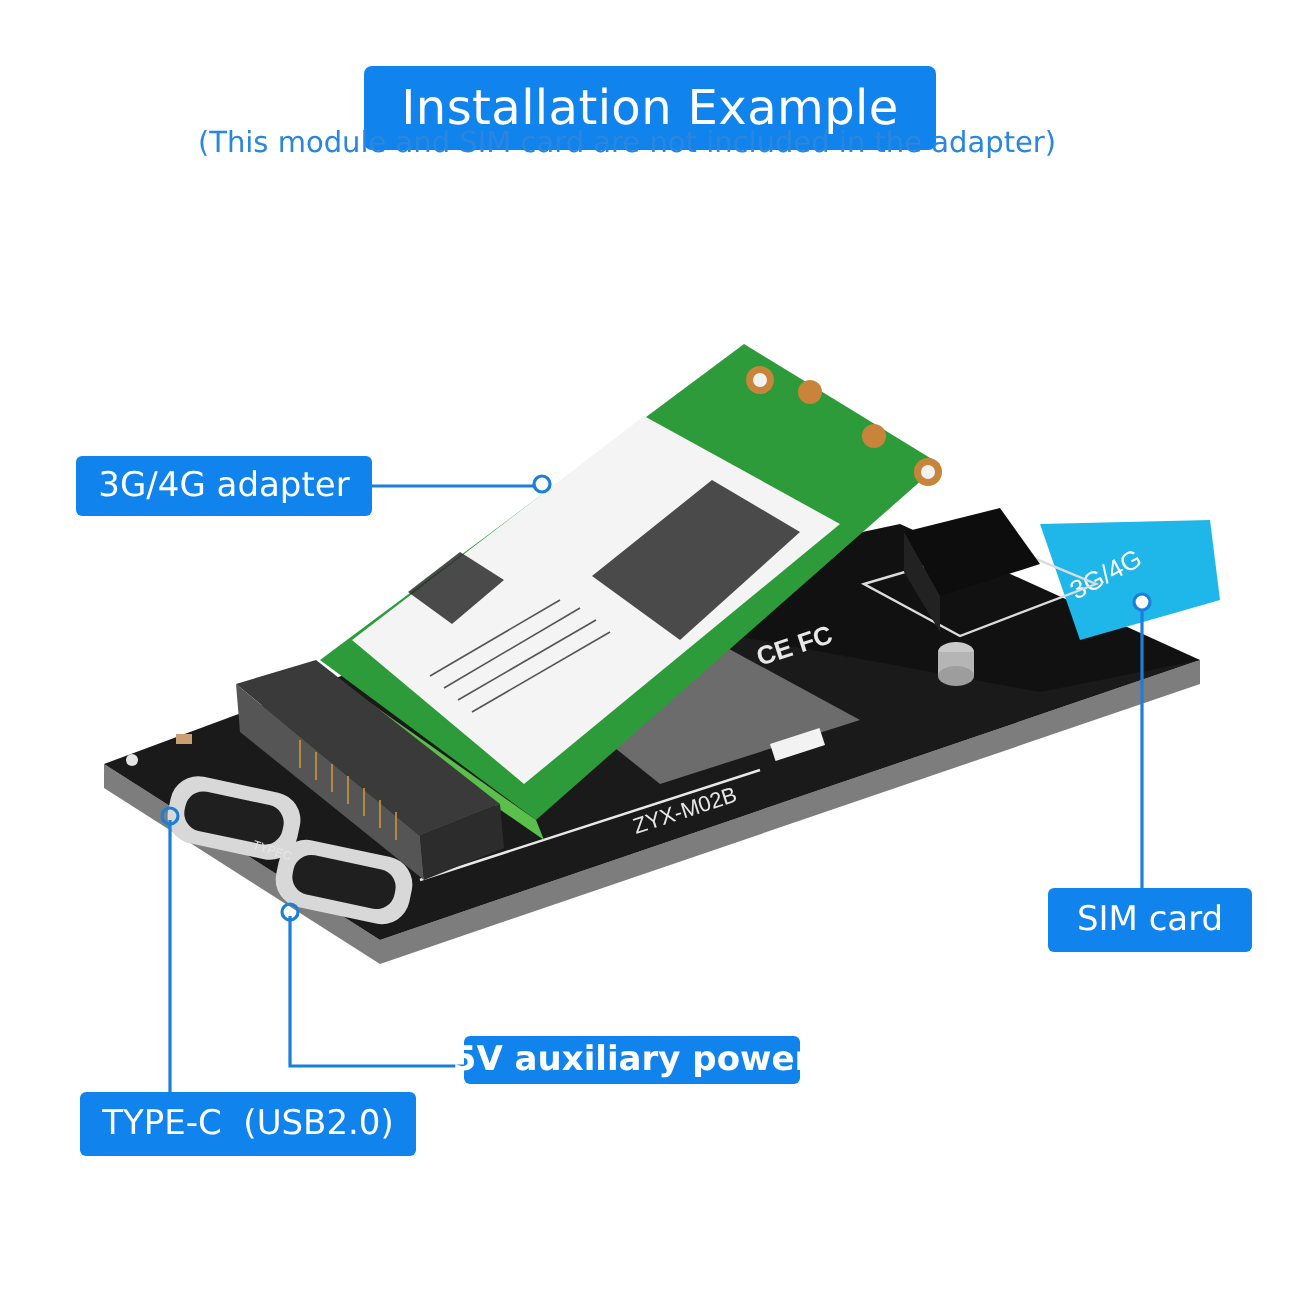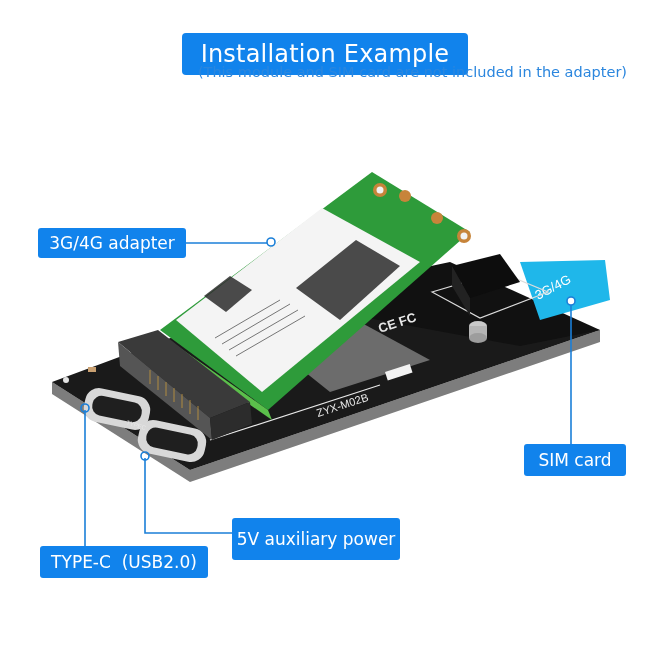--- a/index.html
+++ b/index.html
@@ -1,28 +1,28 @@
 <!DOCTYPE html>
 <html><head>
   <meta charset="utf-8">
   <style>
     html, body { margin: 0; padding: 0; background: #ffffff; }
     body { width: 650px; height: 650px; position: relative; overflow: hidden;
            font-family: "DejaVu Sans", "Liberation Sans", sans-serif; }
     .title-box { position: absolute; left: 182px; top: 33px; width: 286px; height: 42px;
                  background: #1183ec; border-radius: 4px; color: #fff; font-size: 24px;
                  display: flex; align-items: center; justify-content: center; letter-spacing: 0.2px; }
-    .subtitle { position: absolute; left: 0; top: 64px; width: 627px; text-align: right;
+    .subtitle { position: absolute; left: 0; top: 64px; width: 627px; text-align: center;
                 color: #2b86de; font-size: 14.5px; }
     .label { position: absolute; background: #1183ec; color: #fff; border-radius: 3px;
              font-size: 17px; display: flex; align-items: center; justify-content: center;
              white-space: pre; }
     #lbl-module { left: 38px; top: 228px; width: 148px; height: 30px; }
     #lbl-sim { left: 524px; top: 444px; width: 102px; height: 32px; }
-    #lbl-power { left: 232px; top: 518px; width: 168px; height: 42px; }
+    #lbl-power { left: 232px; top: 518px; width: 168px; height: 24px; font-weight: bold; }
     #lbl-typec { left: 40px; top: 546px; width: 168px; height: 32px; }
     svg.art { position: absolute; left: 0; top: 0; }
     .line { stroke: #1b7fd8; stroke-width: 1.6; fill: none; }
   </style>
 </head>
 <body>
 
 <div class="title-box">
   <span>Installation Example</span>
 </div>

